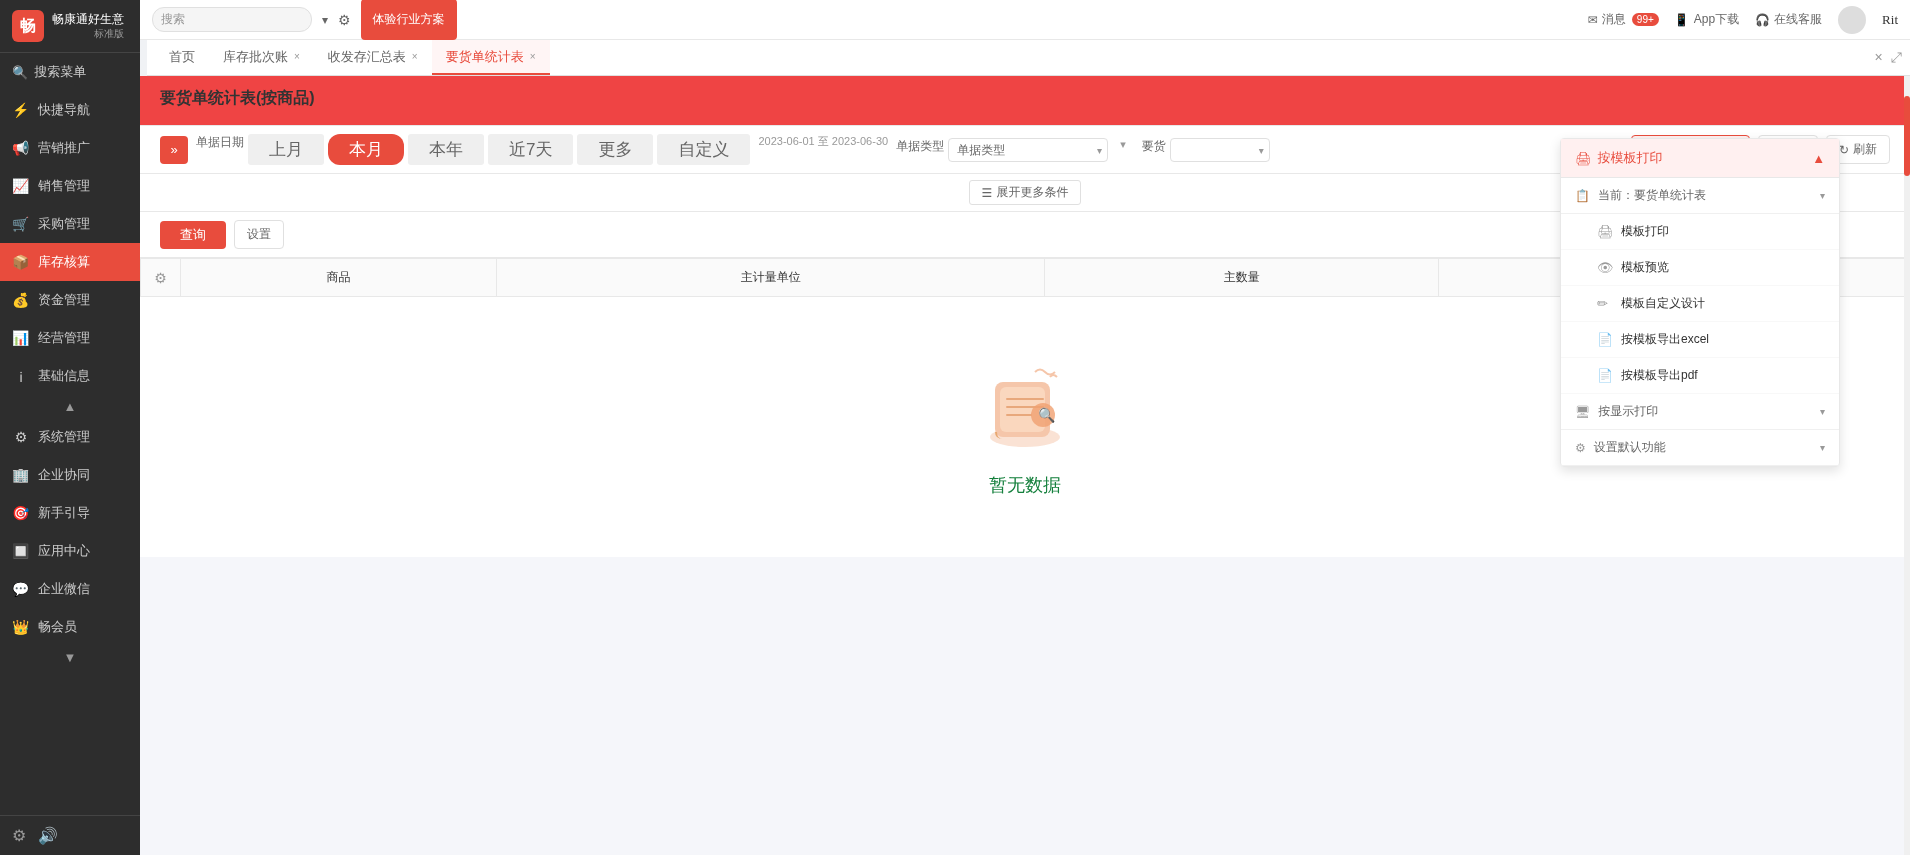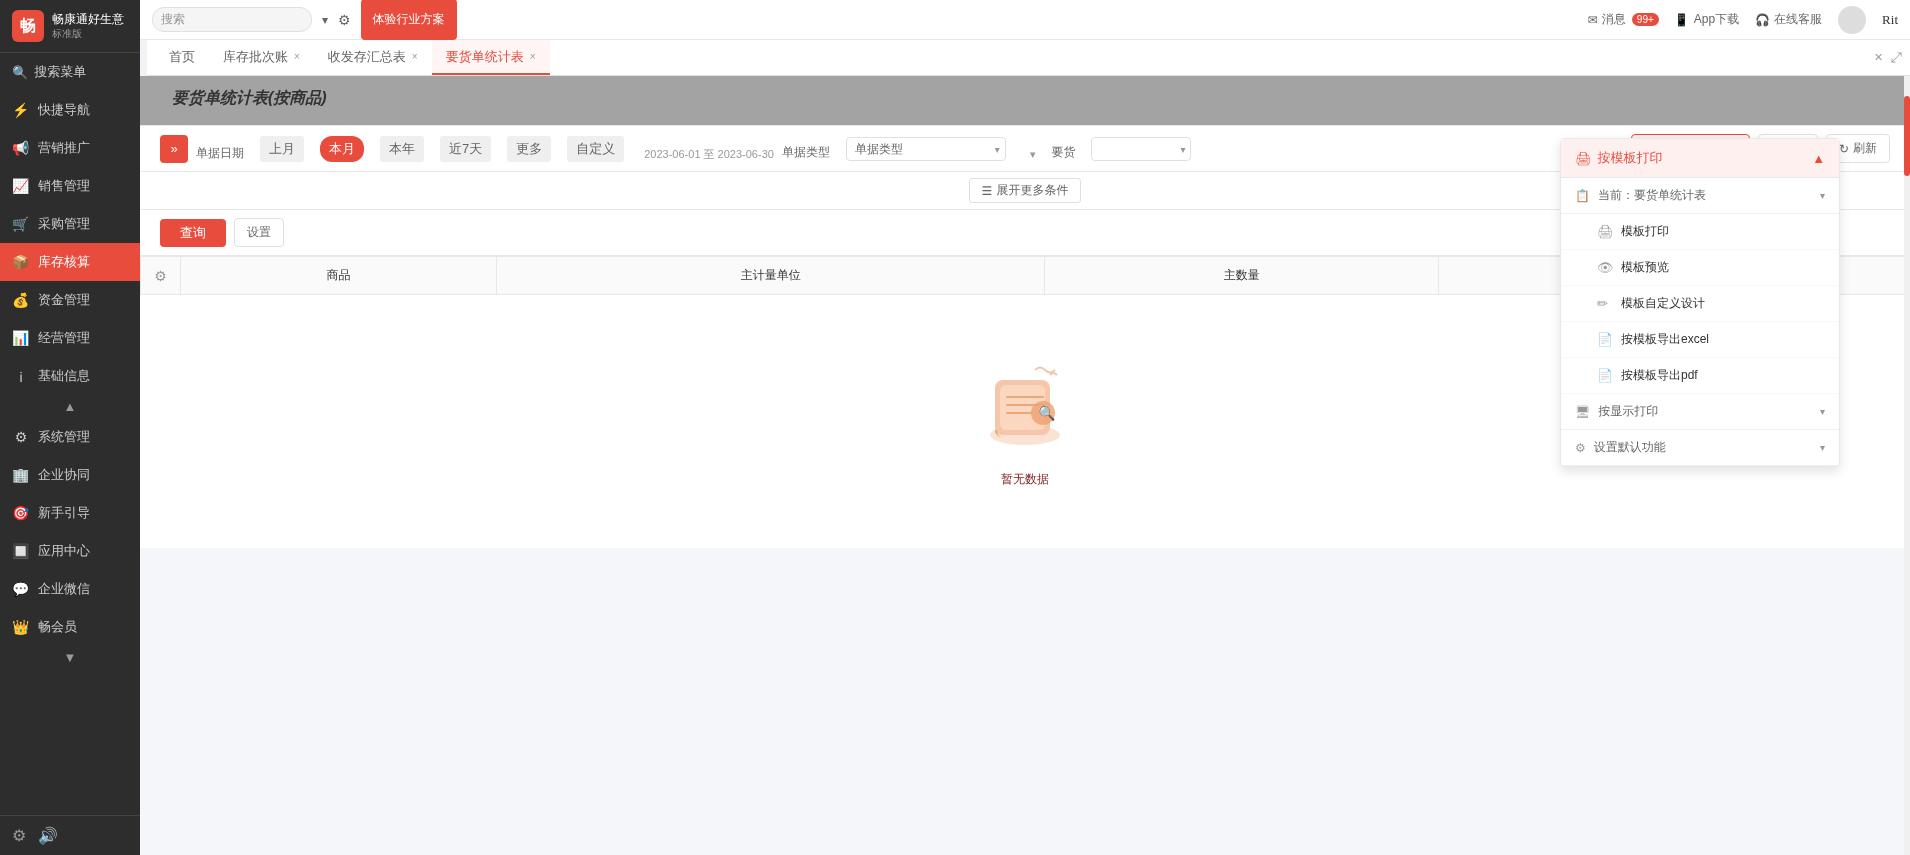--- a/index.html
+++ b/index.html
@@ -11,21 +11,21 @@
       background: #2d2d2d; color: #ccc; display: flex; flex-direction: column;
       z-index: 100;
     }
     .sidebar-logo {
       display: flex; align-items: center; padding: 10px 12px; border-bottom: 1px solid #444;
     }
     .sidebar-logo-icon {
       width: 32px; height: 32px; background: #e84c3d; border-radius: 6px;
       display: flex; align-items: center; justify-content: center; color: white; font-size: 16px; font-weight: bold; margin-right: 8px;
     }
-    .sidebar-logo-text { font-size: 12px; color: #fff; line-height: 1.4; }
+    .sidebar-logo-text { font-size: 12px; color: #fff; line-height: 1.4; text-align: right; }
     .sidebar-logo-text .sub { font-size: 10px; color: #999; }
 
     .sidebar-search {
       display: flex; align-items: center; padding: 8px 12px; cursor: pointer; color: #ccc;
       font-size: 13px;
     }
     .sidebar-search .icon { margin-right: 6px; font-size: 13px; }
 
     .sidebar-nav { flex: 1; overflow-y: auto; }
     .sidebar-item {
@@ -87,37 +87,37 @@
     .tab-window-btns { margin-left: auto; display: flex; gap: 8px; }
     .tab-window-btn { color: #999; cursor: pointer; font-size: 14px; }
 
     
     .main-content {
       position: absolute; left: 140px; top: 76px; right: 0; bottom: 0;
       background: #f5f6fa; overflow: auto;
     }
 
     .page-header {
-      background: #a3a3a3; padding: 12px 32px 8px; border-bottom: 1px solid #e8e8e8; font-style: italic;
+      background: #ef4444; padding: 12px 20px 8px; border-bottom: 1px solid #e8e8e8;
     }
     .page-title { font-size: 16px; font-weight: bold; color: #333; margin-bottom: 8px; }
 
     .toolbar {
       display: flex; align-items: center; gap: 8px; padding: 8px 20px;
       background: #fff; border-bottom: 1px solid #e8e8e8;
       flex-wrap: wrap;
     }
     .toolbar-expand {
       width: 28px; height: 28px; background: #e84c3d; border-radius: 4px;
       display: flex; align-items: center; justify-content: center; color: white; cursor: pointer;
     }
-    .filter-group { display: flex; align-items: flex-end; gap: 16px; }
+    .filter-group { display: flex; align-items: flex-start; gap: 4px; }
     .filter-label { color: #666; font-size: 12px; }
     .date-btn {
-      padding: 3px 8px; font-size: 13px; color: #666; cursor: pointer;
+      padding: 3px 20px; font-size: 17px; color: #666; cursor: pointer;
       border: 1px solid transparent; border-radius: 3px;
     }
     .date-btn.active { background: #e84c3d; color: white; border-radius: 12px; }
     .date-range { font-size: 11px; color: #999; margin-left: 4px; }
 
     .filter-select {
       border: 1px solid #e0e0e0; border-radius: 4px; padding: 4px 24px 4px 8px;
       font-size: 12px; color: #666; background: #fff; cursor: pointer;
       min-width: 160px; appearance: none; position: relative;
     }
@@ -187,21 +187,21 @@
 
     
     .empty-state {
       display: flex; flex-direction: column; align-items: center; justify-content: center;
       padding: 60px 20px;
     }
     .empty-icon {
       width: 100px; height: 100px; margin-bottom: 16px;
       position: relative;
     }
-    .empty-text { color: #7f1d1d; font-size: 12px; }
+    .empty-text { color: #15803d; font-size: 18px; }
 
     
     .print-dropdown {
       position: fixed; top: 138px; right: 70px; width: 280px;
       background: white; border: 1px solid #e8e8e8; border-radius: 4px;
       box-shadow: 0 4px 12px rgba(0,0,0,0.12); z-index: 200;
     }
     .print-dropdown-header {
       display: flex; align-items: center; justify-content: space-between;
       padding: 10px 14px; background: #fff0f0; border-bottom: 1px solid #e8e8e8;

